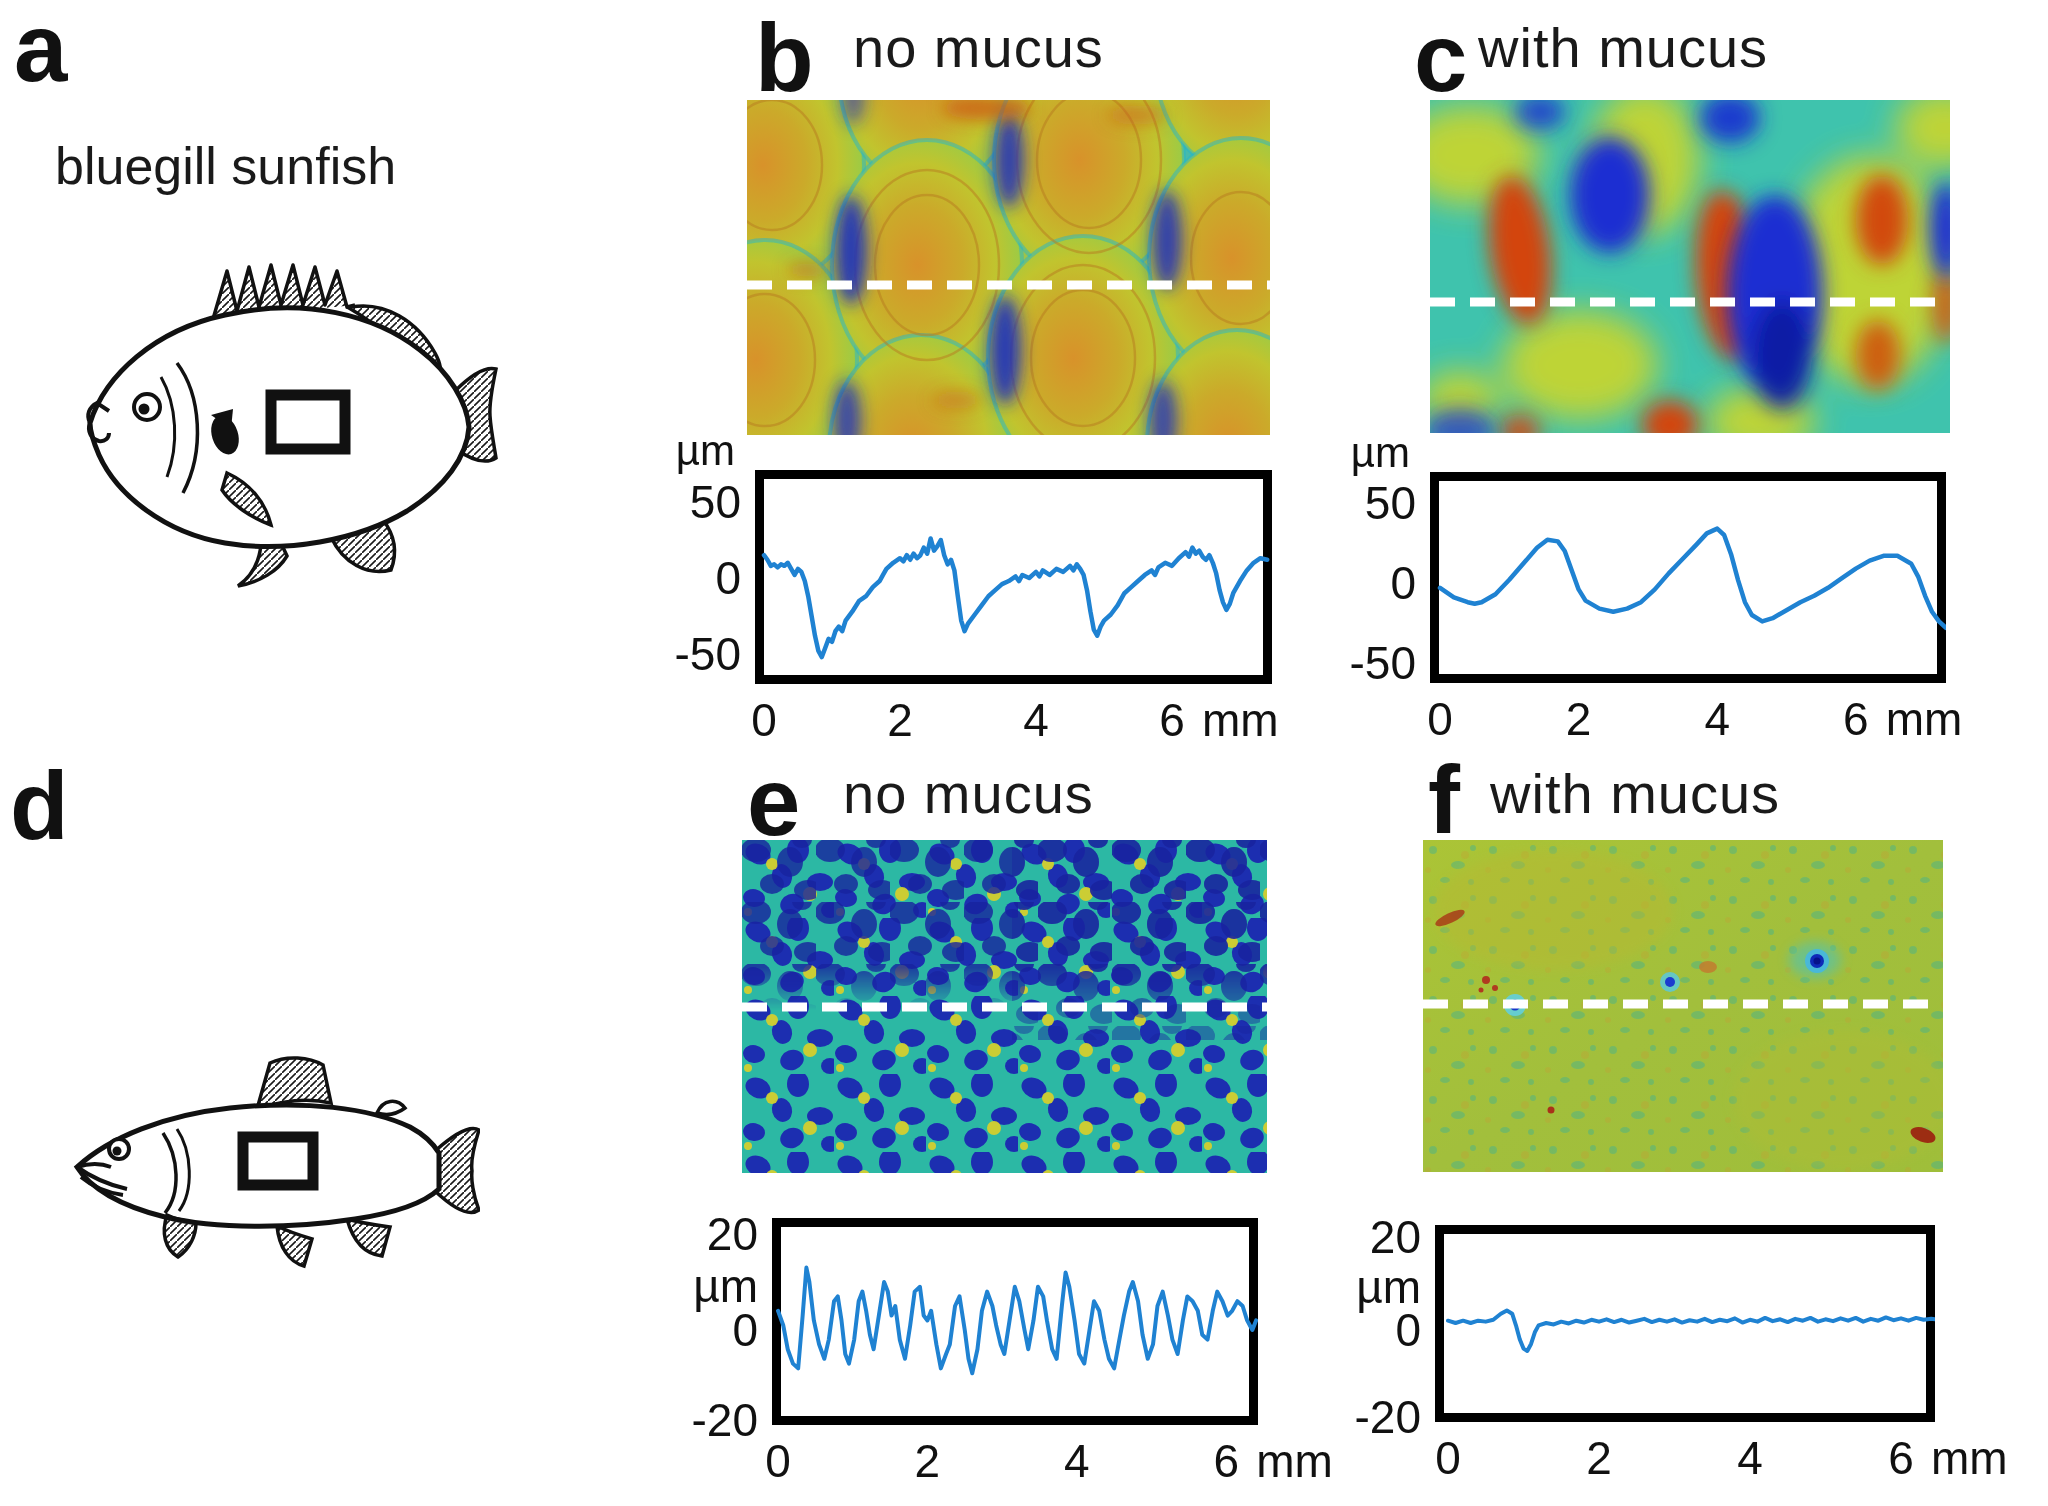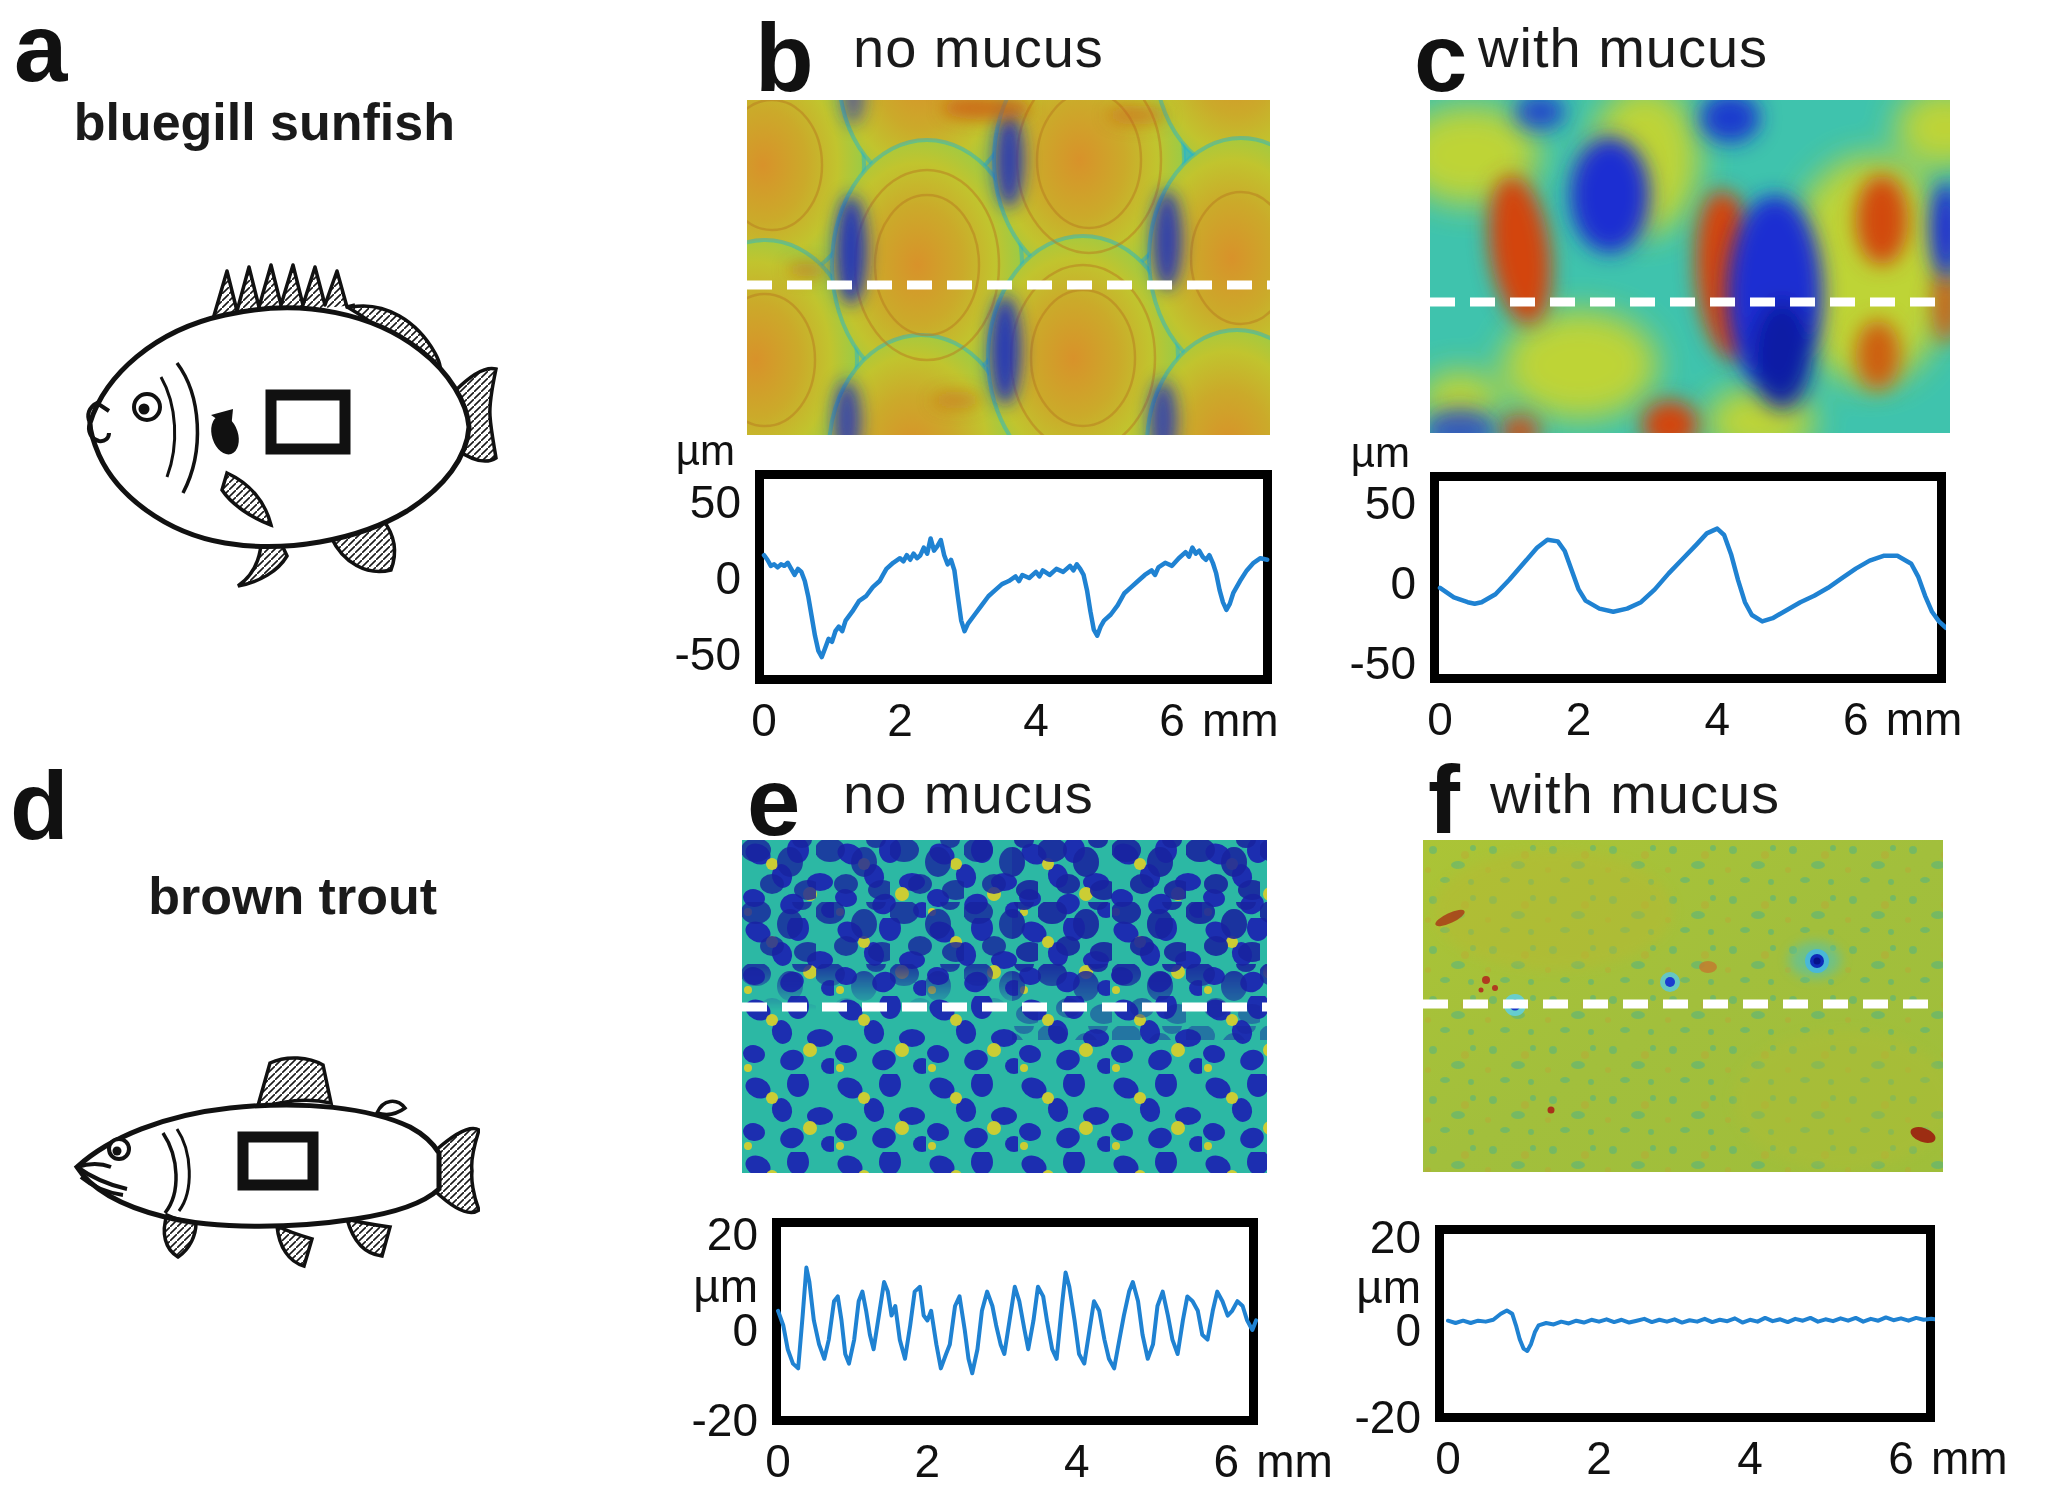--- a/index.html
+++ b/index.html
@@ -1,20 +1,20 @@
 <!DOCTYPE html>
 <html><head>
 <meta charset="utf-8">
 <style>
   html,body{margin:0;padding:0;background:#fff;}
   #figure{position:relative;width:2048px;height:1506px;background:#fff;overflow:hidden;
           font-family:"Liberation Sans",sans-serif;color:#111;}
   .letter{position:absolute;font-weight:700;font-size:96px;line-height:1;color:#111;}
   .ptitle{position:absolute;font-weight:400;font-size:56px;line-height:1;color:#1a1a1a;letter-spacing:1px;}
-  .species{position:absolute;font-weight:700;font-size:52px;line-height:1;color:#1a1a1a;text-align:right;}
+  .species{position:absolute;font-weight:400;font-size:52px;line-height:1;color:#1a1a1a;text-align:left;margin-top:44px;}
   .tick-x{position:absolute;font-size:46px;line-height:52px;text-align:center;width:110px;color:#111;}
   .tick-y{position:absolute;font-size:46px;line-height:52px;text-align:right;width:140px;color:#111;}
   .yunit-above{position:absolute;font-size:42px;line-height:46px;text-align:right;width:140px;color:#111;}
   svg.hm{position:absolute;}
   svg.fish{position:absolute;}
   .plot-host{position:absolute;}
 </style>
 </head>
 <body>
 
@@ -26,21 +26,20 @@
   <div class="letter" style="left:10px;top:758px">d</div>
   <div class="letter" style="left:747px;top:754px">e</div>
   <div class="letter" style="left:1428px;top:752px">f</div>
 
   <div class="ptitle" style="left:853px;top:20px">no mucus</div>
   <div class="ptitle" style="left:1478px;top:20px">with mucus</div>
   <div class="ptitle" style="left:843px;top:766px">no mucus</div>
   <div class="ptitle" style="left:1490px;top:766px">with mucus</div>
 
   <div class="species" style="left:55px;top:96px;width:400px">bluegill sunfish</div>
-  <div class="species" style="left:37px;top:870px;width:400px">brown trout</div>
 
   <svg class="fish" style="left:75px;top:245px" width="425" height="345" viewBox="0 0 425 345">
     <defs>
       <pattern id="fin" width="7" height="7" patternUnits="userSpaceOnUse">
         <path d="M0 7 L7 0" stroke="#1a1a1a" stroke-width="1.6" fill="none"></path>
       </pattern>
     </defs>
 
     <path d="M138 74 L152 26 L162 66 L174 22 L184 62 L196 20 L206 60 L218 20 L228 60 L240 22 L250 60 L262 26 L272 62 L280 60" fill="url(#fin)" stroke="#111" stroke-width="3.5" stroke-linejoin="round"></path>
 

